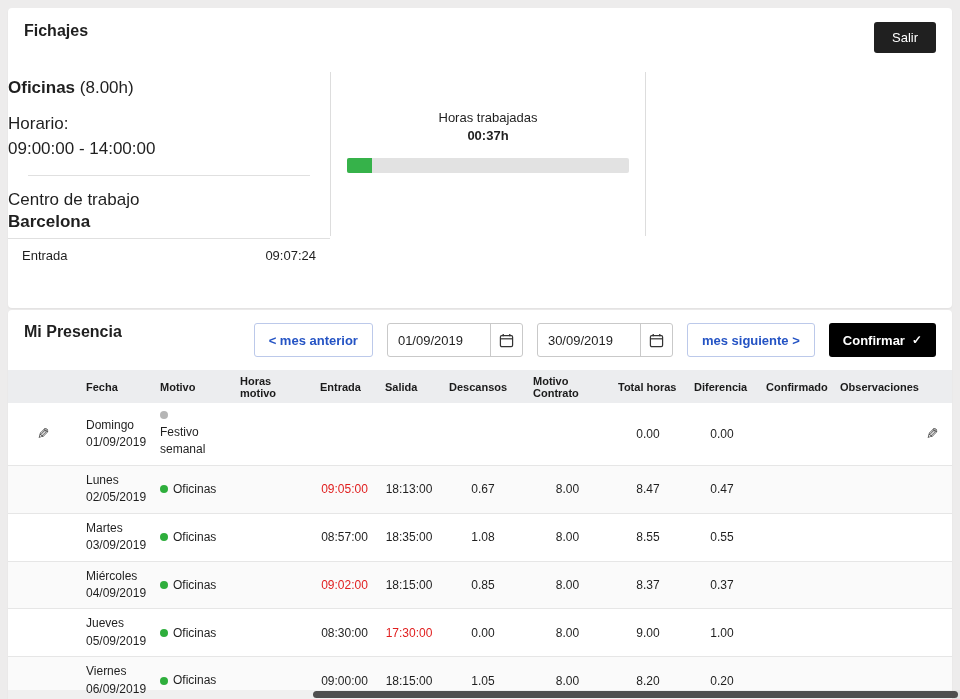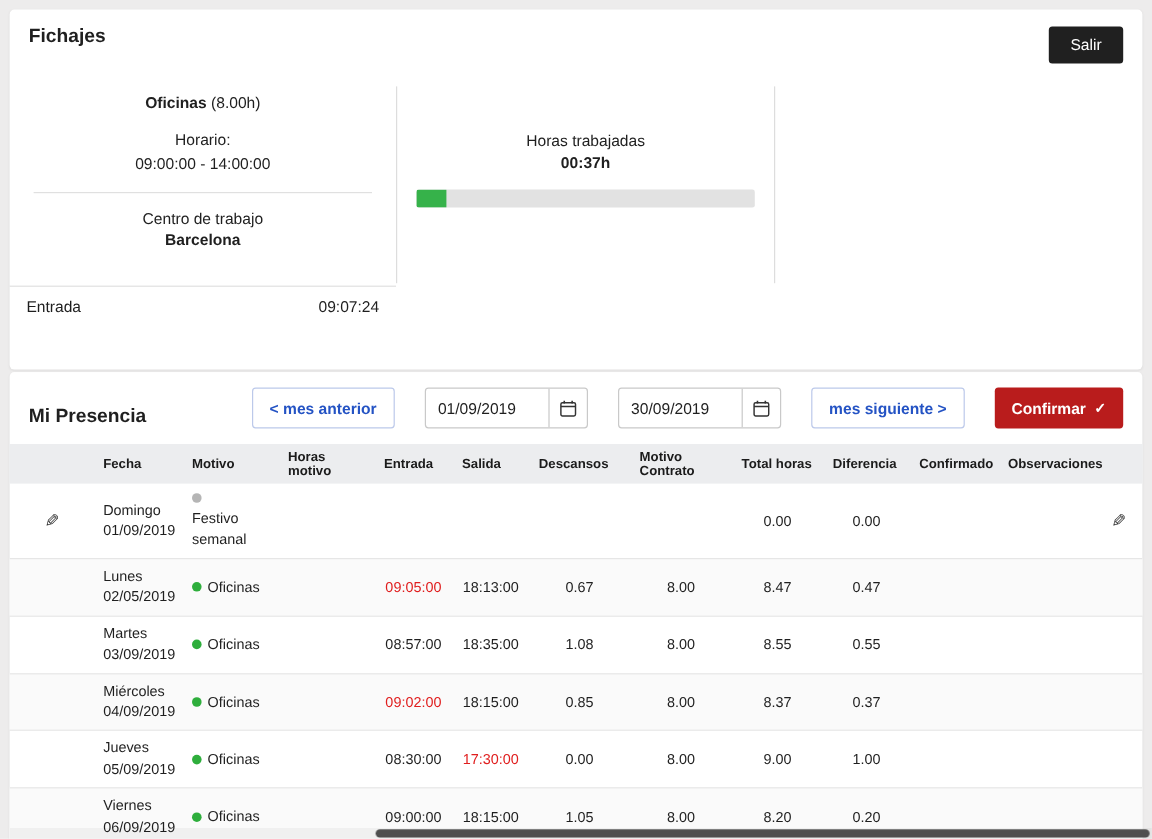--- a/index.html
+++ b/index.html
@@ -18,53 +18,53 @@
   
   .card-top { height:300px; margin-bottom:2px; position:relative; }
   .card-top-header { display:flex; justify-content:space-between; align-items:flex-start; padding:14px 16px 0 16px; height:46px; }
   .page-title { font-size:16px; font-weight:700; }
   .btn-dark {
     background:#202020; color:#fff; border:none; border-radius:3px;
     font-family:inherit; font-size:13px; padding:8px 18px; cursor:pointer;
   }
   .top-body { display:flex; align-items:flex-start; padding-top:18px; }
   .col-left { width:322px; }
-  .schedule { height:166px; text-align:center; font-size:13px; padding-top:6px; }
+  .schedule { height:166px; font-size:17px; padding-top:6px; }
   .sched-line1 { margin-bottom:16px; }
   .sched-name { font-weight:700; }
   .sched-label { margin-bottom:4px; }
   .sched-time { line-height:1.35; }
   .hr { height:1px; background:#e0e0e0; margin:14px 20px; }
   .center-name { font-weight:700; margin-top:2px; }
   .entry-row {
     border-top:1px solid #e0e0e0; display:flex; justify-content:space-between;
     align-items:center; padding:9px 14px; font-size:13px;
   }
   .vdiv { width:1px; background:#ddd; height:164px; }
   .col-mid { width:314px; text-align:center; padding-top:38px; font-size:13px; }
   .worked-value { font-weight:700; margin-top:3px; }
   .progress-track { margin:15px 16px 0 16px; height:15px; background:#e2e2e2; border-radius:2px; overflow:hidden; }
   .progress-fill { height:100%; width:9%; background:#36b24a; }
   .col-rest { flex:1; }
   
   .card-presence { min-height:420px; border-bottom-left-radius:0; border-bottom-right-radius:0; }
-  .controls-row { display:flex; align-items:flex-end; padding:13px 16px; gap:25px; }
+  .controls-row { display:flex; align-items:flex-start; padding:13px 16px; gap:14px; }
   .controls-row .page-title { margin-right:auto; }
   .btn-outline {
     background:#fff; border:1px solid #bcc9ea; color:#2453c4; border-radius:3px;
     font-family:inherit; font-size:13px; font-weight:700; padding:4px 14px; cursor:pointer; height:34px;
   }
   .date-input {
     display:flex; align-items:stretch; border:1px solid #c9c9c9; border-radius:3px;
     background:#fff; height:34px; width:136px; cursor:text;
   }
   .date-val { flex:1; display:flex; align-items:center; padding:0 10px; font-size:13px; }
   .cal-btn { width:32px; display:flex; align-items:center; justify-content:center; border-left:1px solid #c9c9c9; cursor:pointer; }
   .btn-primary {
-    background:#b91c1c; color:#fff; border:none; border-radius:3px; font-family:inherit;
+    background:#000000; color:#fff; border:none; border-radius:3px; font-family:inherit;
     font-size:13px; font-weight:700; padding:8px 14px; height:34px; cursor:pointer;
     display:flex; align-items:center; gap:7px;
   }
   .chk { font-size:12px; }
   
   .thead, .trow {
     display:grid;
     grid-template-columns:70px 74px 80px 80px 65px 64px 84px 85px 76px 72px 74px 1fr 40px;
     align-items:center;
   }

